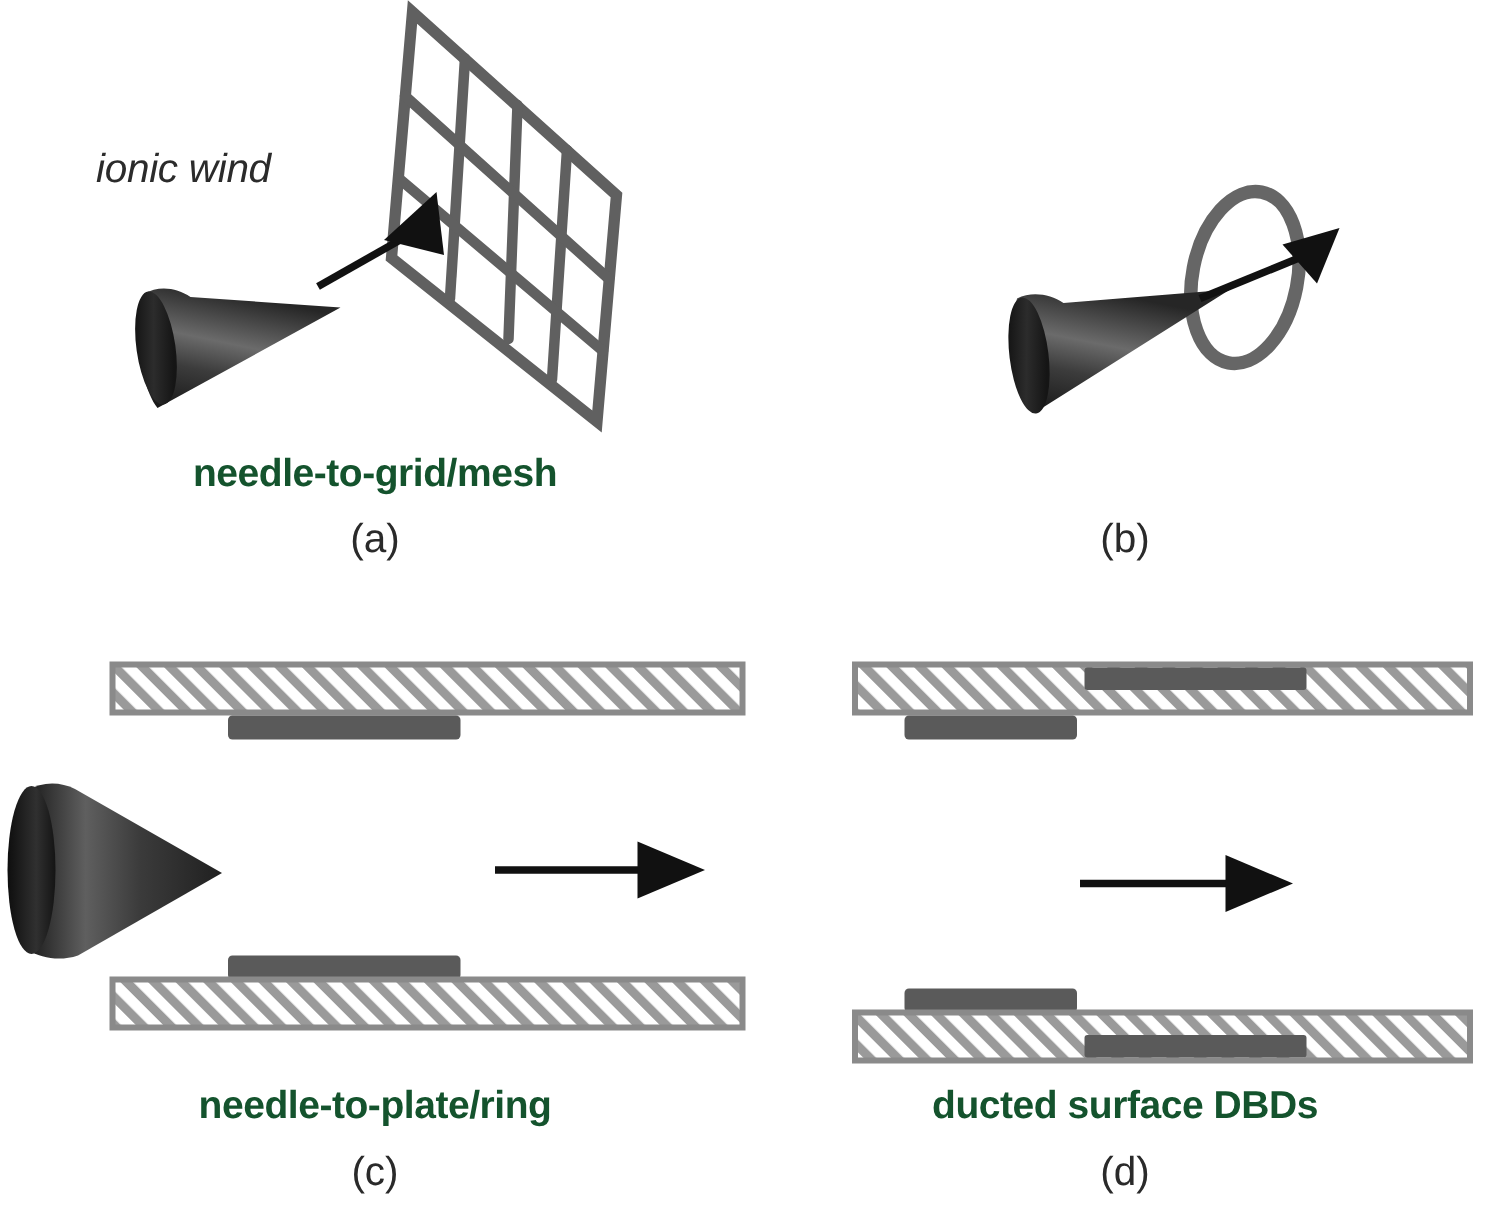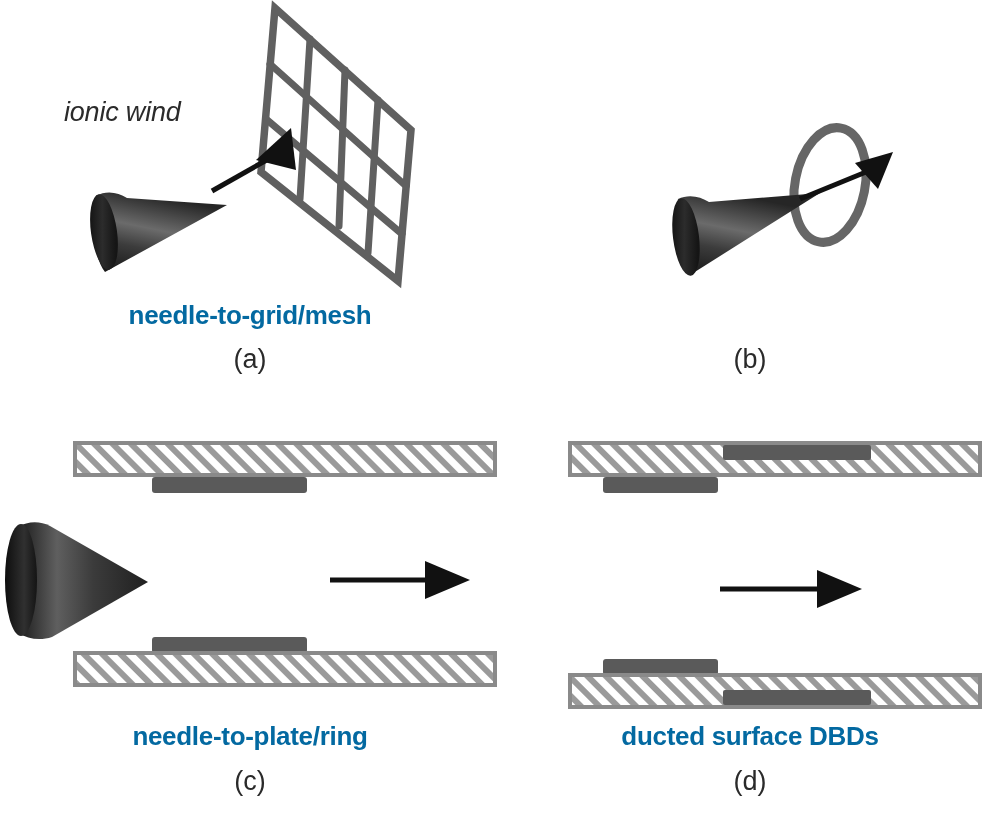--- a/index.html
+++ b/index.html
@@ -38,21 +38,21 @@
     display: block;
   }
   .caption-title {
     position: absolute;
     left: 0;
     width: 500px;
     text-align: center;
     font-size: 26px;
     font-weight: bold;
     letter-spacing: -0.3px;
-    color: #0369a1;
+    color: #14532d;
     white-space: nowrap;
   }
   .caption-letter {
     position: absolute;
     left: 0;
     width: 500px;
     text-align: center;
     font-size: 27px;
     font-weight: normal;
     color: #2a2a2a;

